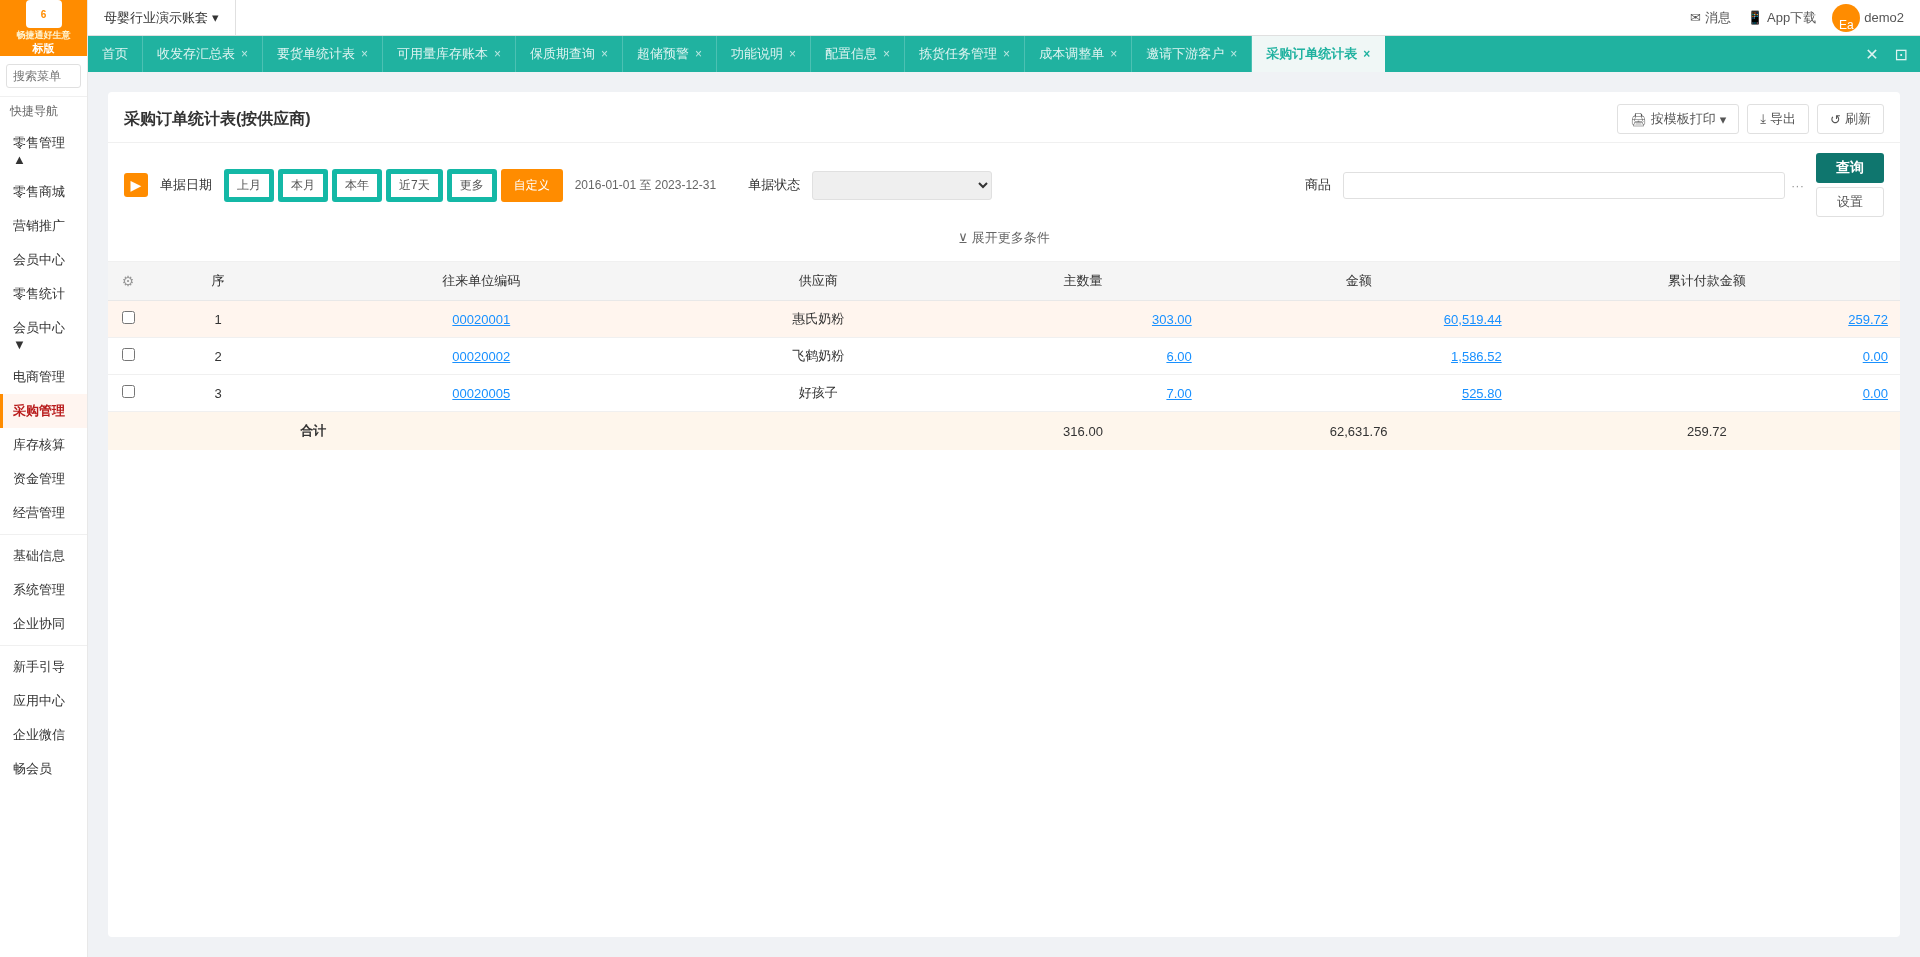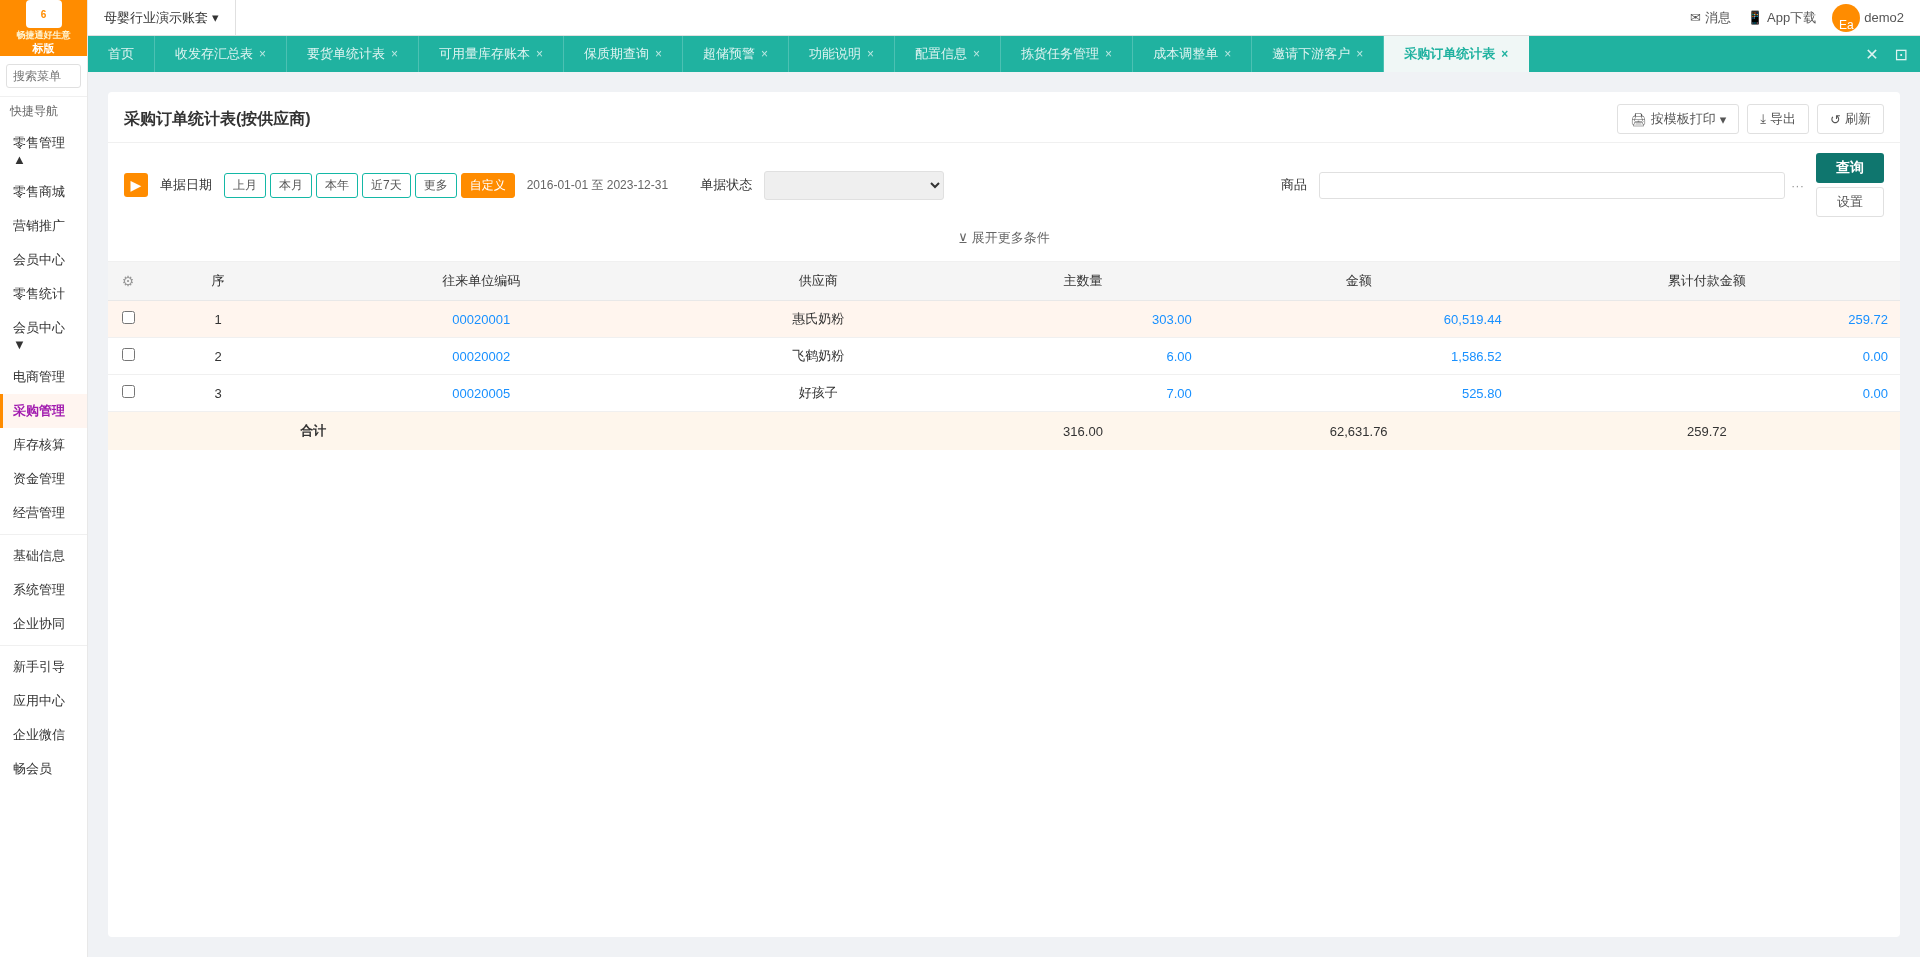--- a/index.html
+++ b/index.html
@@ -65,21 +65,21 @@
     .sidebar-item {
       padding: 8px 10px;
       font-size: 13px;
       color: #333;
       cursor: pointer;
       text-align: left;
       border-left: 3px solid transparent;
     }
     .sidebar-item.active {
       background: #fff5f0;
-      color: #a21caf;
+      color: #b91c1c;
       border-left-color: #ff8c00;
       font-weight: bold;
     }
     .sidebar-divider { height: 1px; background: #f0f0f0; margin: 4px 0; }
 
     
     .main-area {
       flex: 1;
       display: flex;
       flex-direction: column;
@@ -147,21 +147,21 @@
       background: #20b2a0;
       display: flex;
       align-items: center;
       flex-shrink: 0;
       overflow-x: auto;
       overflow-y: hidden;
     }
     .tabbar::-webkit-scrollbar { height: 2px; }
     .tab-item {
       height: 36px;
-      padding: 0 20px;
+      padding: 0 14px;
       display: flex;
       align-items: center;
       gap: 6px;
       color: rgba(255,255,255,0.85);
       font-size: 13px;
       white-space: nowrap;
       cursor: pointer;
       border-right: 1px solid rgba(255,255,255,0.2);
       flex-shrink: 0;
     }
@@ -297,21 +297,21 @@
       color: #333;
       white-space: nowrap;
     }
     .filter-date-btns {
       display: flex;
       align-items: center;
       gap: 4px;
     }
     .date-btn {
       padding: 3px 8px;
-      border: 1px solid #14b8a6;
+      border: 5px solid #14b8a6;
       border-radius: 3px;
       cursor: pointer;
       font-size: 12px;
       color: #555;
       background: #fff;
     }
     .date-btn.custom {
       background: #ff8c00;
       color: #fff;
       border-color: #ff8c00;
@@ -398,20 +398,21 @@
       background: #fff5ee;
     }
     tbody td {
       padding: 9px 12px;
       text-align: center;
       font-size: 13px;
       color: #333;
     }
     tbody td.link-cell {
       color: #1890ff;
+      text-decoration: underline;
       cursor: pointer;
     }
     .tfoot-row {
       background: #fef6ec;
       border-top: 1px solid #e8e8e8;
     }
     .tfoot-row td {
       padding: 10px 12px;
       font-size: 13px;
       font-weight: 500;

